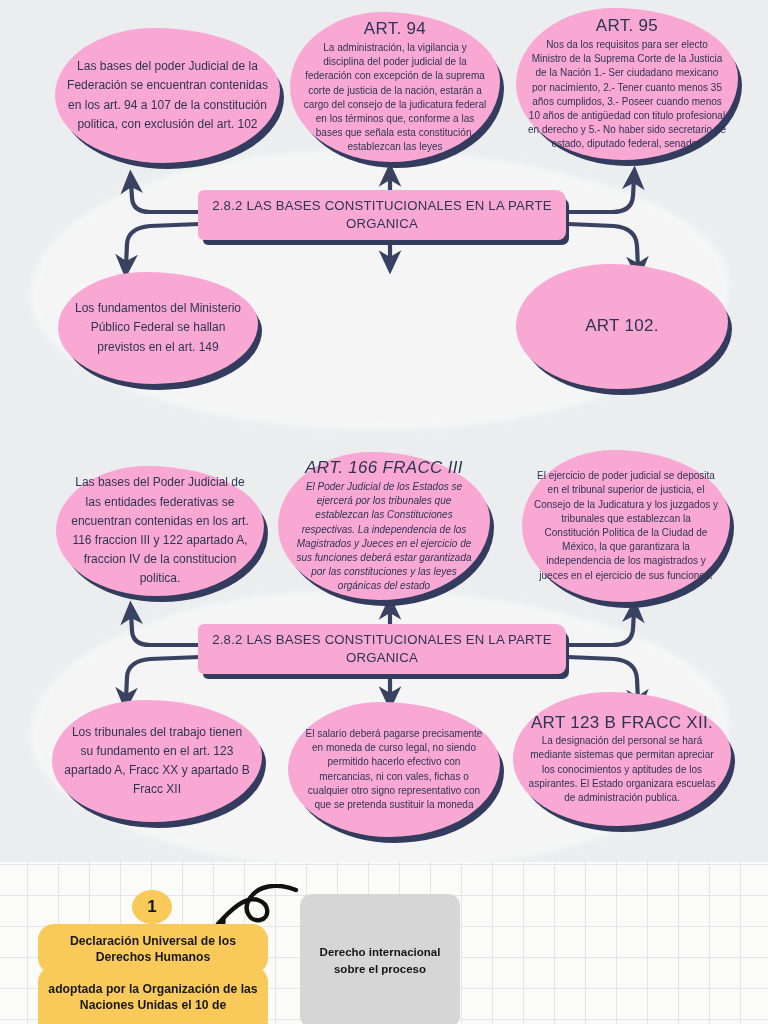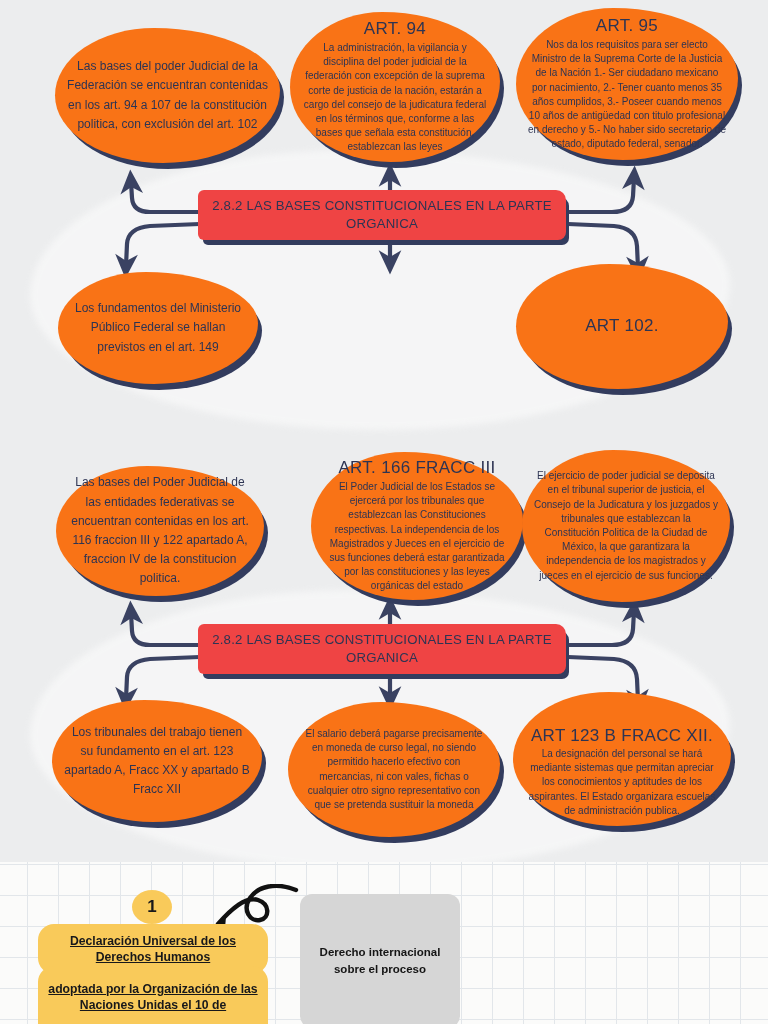--- a/index.html
+++ b/index.html
@@ -34,21 +34,21 @@
     background: #fdfdfd;
     border-radius: 46% 54% 50% 50% / 52% 48% 52% 48%;
     filter: blur(3px);
     opacity: .55;
   }
 
   
   .node {
     position: absolute;
     box-sizing: border-box;
-    background: #f97316;
+    background: #f9a8d4;
     color: #2d3453;
     text-align: center;
     padding: 8px 12px;
     display: flex;
     flex-direction: column;
     justify-content: center;
     align-items: center;
     border-radius: 44% 56% 52% 48% / 50% 46% 54% 50%;
     box-shadow: 5px 7px 0 -1px #333c5e;
   }
@@ -65,21 +65,21 @@
   }
   .node.nobody .bdy {
     font-size: 12px;
     line-height: 1.6;
   }
 
   
   .banner {
     position: absolute;
     box-sizing: border-box;
-    background: #ef4444;
+    background: #f9a8d4;
     color: #2d3453;
     font-size: 13.2px;
     letter-spacing: .2px;
     line-height: 1.35;
     text-align: center;
     display: flex;
     align-items: center;
     justify-content: center;
     padding: 6px 14px;
     border-radius: 6px 10px 8px 6px;
@@ -115,21 +115,20 @@
     box-sizing: border-box;
     background: #f9ca5a;
     color: #18181a;
     font-weight: bold;
     text-align: center;
     display: flex;
     align-items: center;
     justify-content: flex-end;
     padding: 4px 8px;
     line-height: 1.32;
-    text-decoration: underline;
   }
   .badge1 {
     position: absolute;
     width: 40px;
     height: 34px;
     background: #f9ca5a;
     border-radius: 50%;
     color: #18181a;
     font-weight: bold;
     font-size: 17px;
@@ -219,21 +218,21 @@
 
     <div class="node" style="left:516px; top:264px; width:212px; height:125px;">
       <div class="ttl">ART 102.</div>
     </div>
 
     <div class="node nobody" style="left:56px; top:466px; width:208px; height:130px;">
 
       <div class="bdy">Las bases del Poder Judicial de las entidades federativas se encuentran contenidas en los art. 116 fraccion III y 122 apartado A, fraccion IV de la constitucion politica.</div>
     </div>
 
-    <div class="node" style="left:311px; top:452px; width:212px; height:148px;">
+    <div class="node" style="left:278px; top:452px; width:212px; height:148px;font-style:italic;">
       <div class="ttl">ART. 166 FRACC III</div>
       <div class="bdy">El Poder Judicial de los Estados se ejercerá por los tribunales que establezcan las Constituciones respectivas. La independencia de los Magistrados y Jueces en el ejercicio de sus funciones deberá estar garantizada por las constituciones y las leyes orgánicas del estado</div>
     </div>
 
     <div class="node" style="left:522px; top:450px; width:208px; height:152px;">
       <div class="bdy">El ejercicio de poder judicial se deposita en el tribunal superior de justicia, el Consejo de la Judicatura y los juzgados y tribunales que establezcan la Constitución Politica de la Ciudad de México, la que garantizara la independencia de los magistrados y jueces en el ejercicio de sus funciones.</div>
     </div>
 
     <div class="banner" style="left:198px; top:624px; width:368px; height:50px;">
       <span>2.8.2 LAS BASES CONSTITUCIONALES EN LA PARTE ORGANICA</span>
@@ -241,21 +240,21 @@
 
     <div class="node nobody" style="left:52px; top:700px; width:210px; height:122px;">
 
       <div class="bdy">Los tribunales del trabajo tienen su fundamento en el art. 123 apartado A, Fracc XX y apartado B Fracc XII</div>
     </div>
 
     <div class="node" style="left:288px; top:702px; width:212px; height:135px;">
       <div class="bdy">El salario deberá pagarse precisamente en moneda de curso legal, no siendo permitido hacerlo efectivo con mercancias, ni con vales, fichas o cualquier otro signo representativo con que se  pretenda sustituir la moneda</div>
     </div>
 
-    <div class="node" style="left:513px; top:692px; width:218px; height:134px;justify-content:flex-end;">
+    <div class="node" style="left:513px; top:692px; width:218px; height:134px;">
       <div class="ttl">ART 123 B FRACC XII.</div>
       <div class="bdy">La designación del personal se hará mediante sistemas que permitan apreciar los conocimientos y aptitudes de los aspirantes. El Estado organizara escuelas de administración publica.</div>
     </div>
 
   </div>
 
   <div id="gridstrip">
 
     <svg style="position:absolute; left:192px; top:22px; width:110px; height:62px;" viewBox="0 0 110 62">
       <path d="M104,6 C84,-2 66,2 58,14 C50,26 58,38 68,36 C78,34 78,20 66,16

